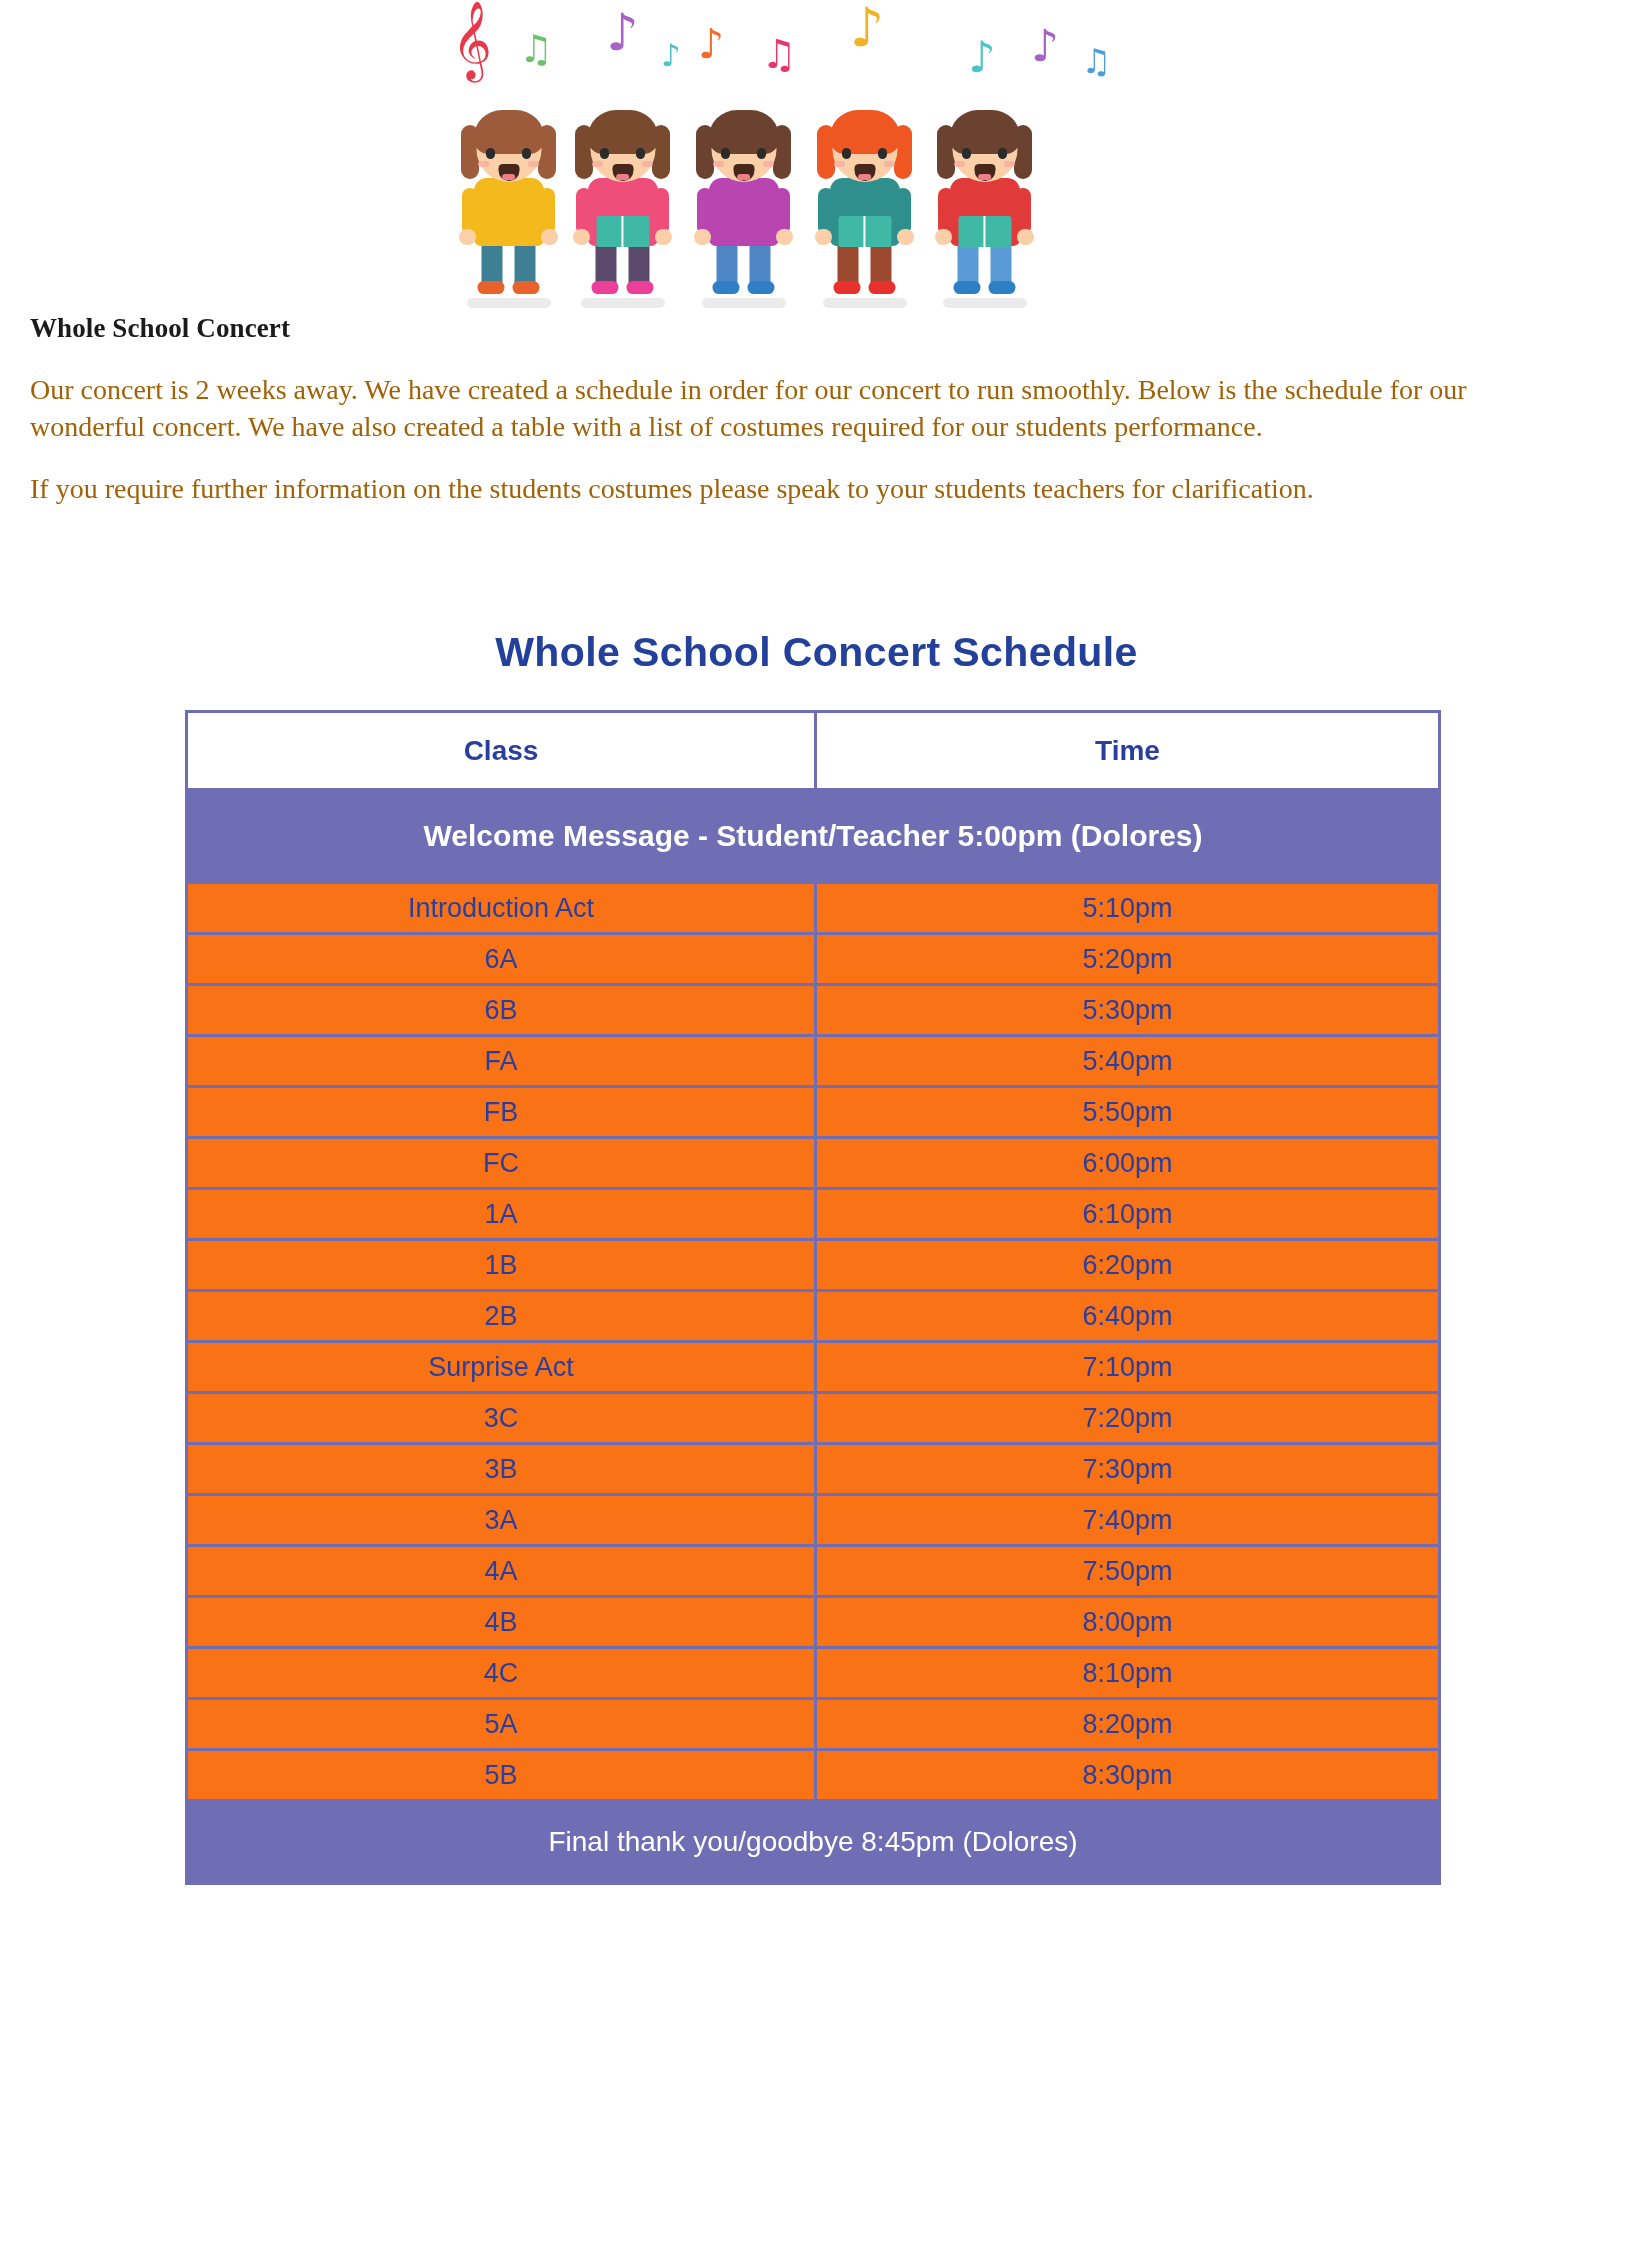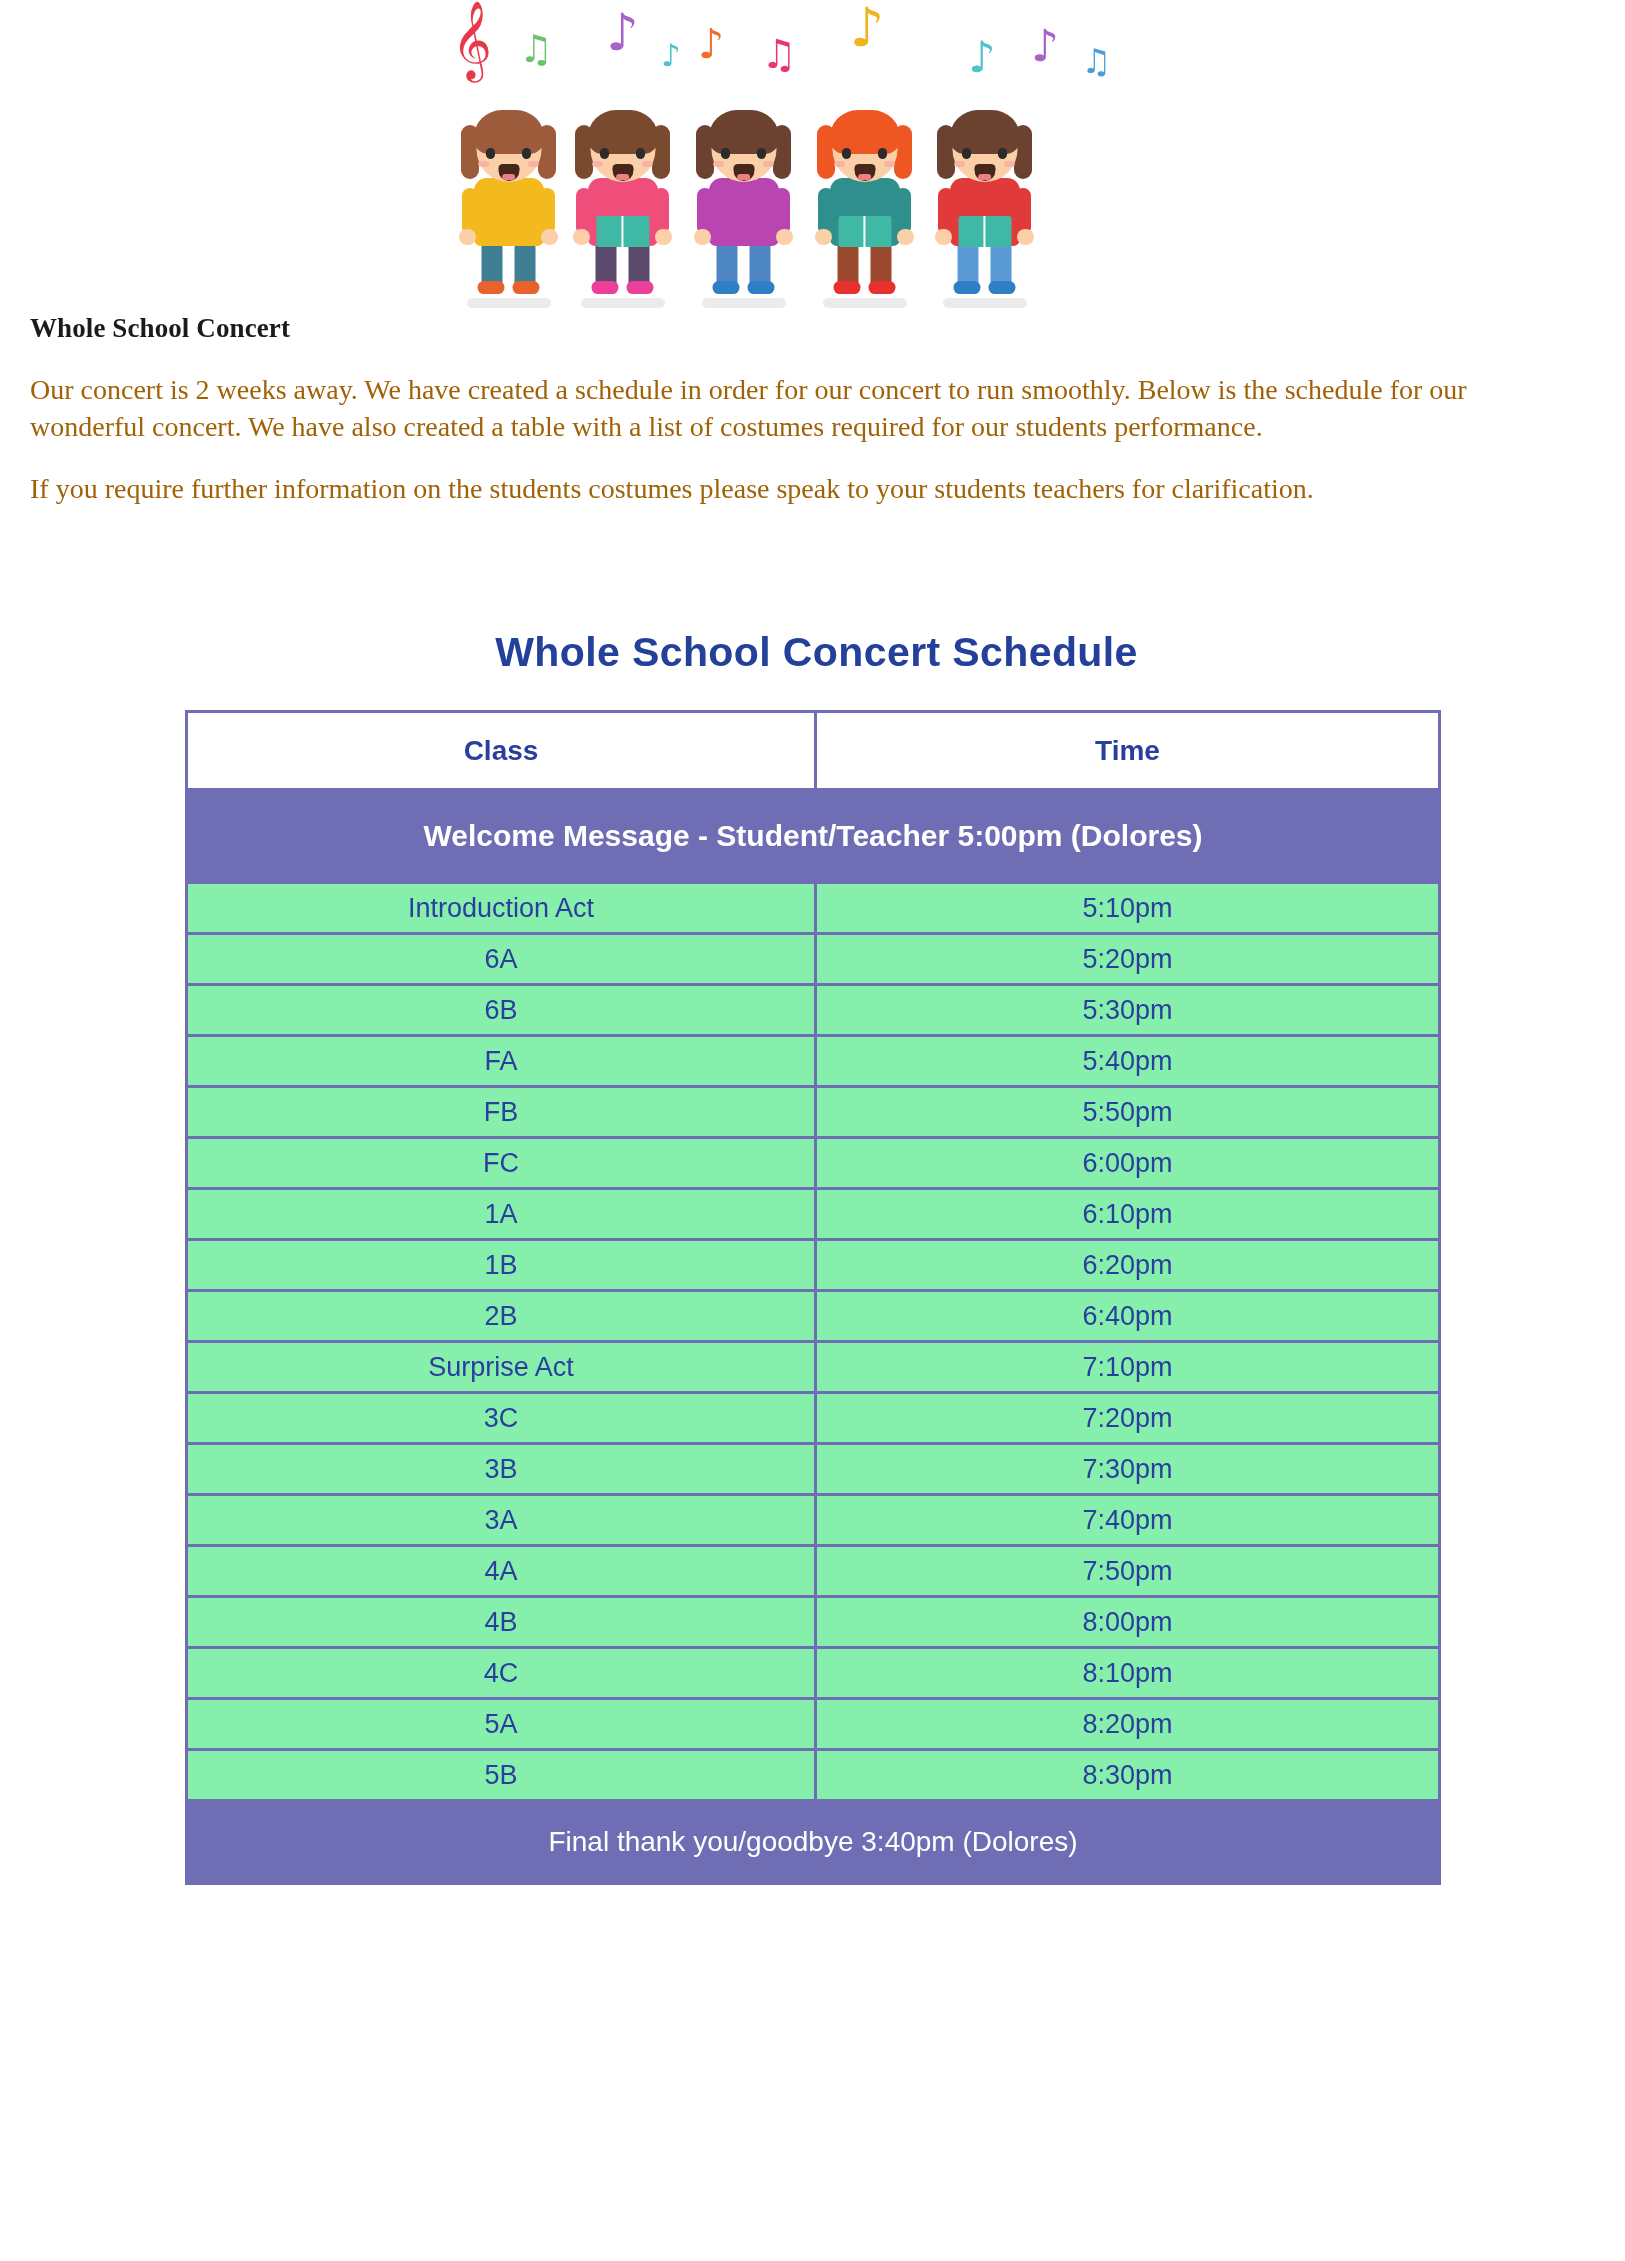--- a/index.html
+++ b/index.html
@@ -296,21 +296,21 @@
   }
   td.band-final {
     height: 80px;
     font-size: 28px;
     font-weight: normal;
   }
   tr.sched-row td {
     height: 48px;
     font-size: 27px;
     font-weight: normal;
-    background: #86efac;
+    background: #f97316;
   }
 </style>
 </head>
 <body>
 
 <div class="hero">
   <div class="hero-art">
     <div class="notes-layer">
         <span class="note" style="left: 10.7px; top: 5.7px; color: rgb(232, 57, 74); font-size: 68px;">𝄞</span>
         <span class="note" style="left: 78px; top: 30px; color: rgb(110, 194, 107); font-size: 38px;">♫</span>
@@ -537,18 +537,18 @@
         </tr>
         <tr class="sched-row">
           <td>5A</td>
           <td>8:20pm</td>
         </tr>
         <tr class="sched-row">
           <td>5B</td>
           <td>8:30pm</td>
         </tr>
         <tr class="band">
-        <td class="band-final" colspan="2">Final thank you/goodbye 3:40pm (Dolores)</td>
+        <td class="band-final" colspan="2">Final thank you/goodbye 8:45pm (Dolores)</td>
       </tr>
     </tbody>
   </table>
 </div>
 
 
 </body></html>

